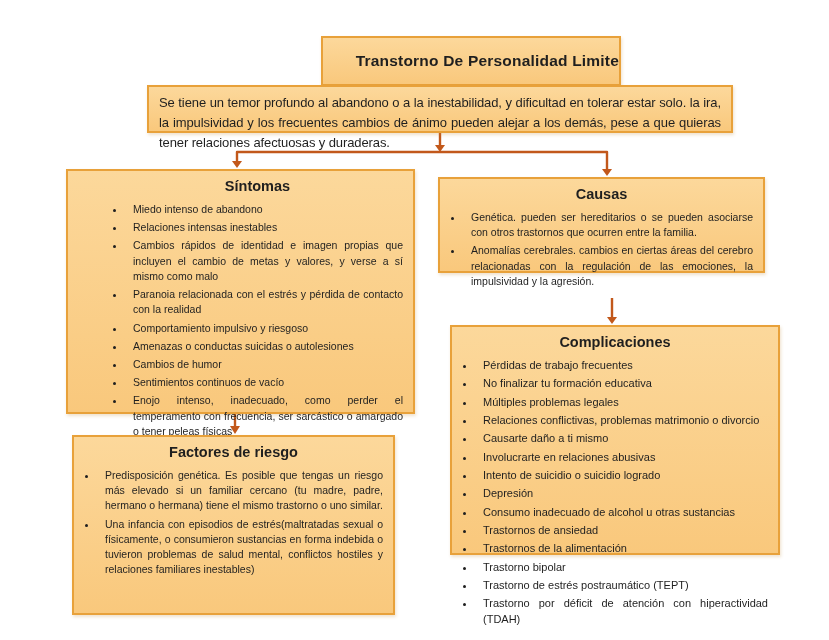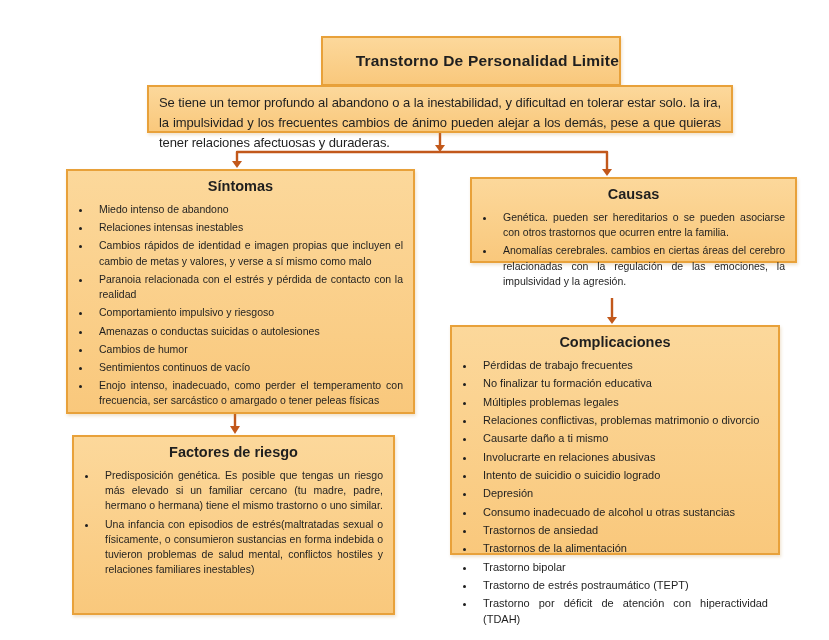--- a/index.html
+++ b/index.html
@@ -60,22 +60,22 @@
     margin: 0;
     padding: 0 10px 0 24px;
     font-size: 10.5px;
     line-height: 1.45;
   }
   .panel li {
     padding-left: 7px;
     margin-bottom: 3px;
     text-align: justify;
   }
-  .sintomas       { left: 66px;  top: 169px; width: 349px; height: 245px; }
-  .causas         { left: 470px; top: 177px; width: 327px; height: 86px; }
+  .sintomas       { left: 66px;  top: 169px; width: 349px; height: 245px; padding-left: 34px; }
+  .causas         { left: 438px; top: 177px; width: 327px; height: 96px; }
   .complicaciones { left: 450px; top: 325px; width: 330px; height: 230px; }
   .complicaciones ul { font-size: 11px; }
   .complicaciones li { margin-bottom: 2.4px; }
   .factores       { left: 72px;  top: 435px; width: 323px; height: 180px; }
 </style>
 </head>
 <body>
 
 <div class="canvas">
 

